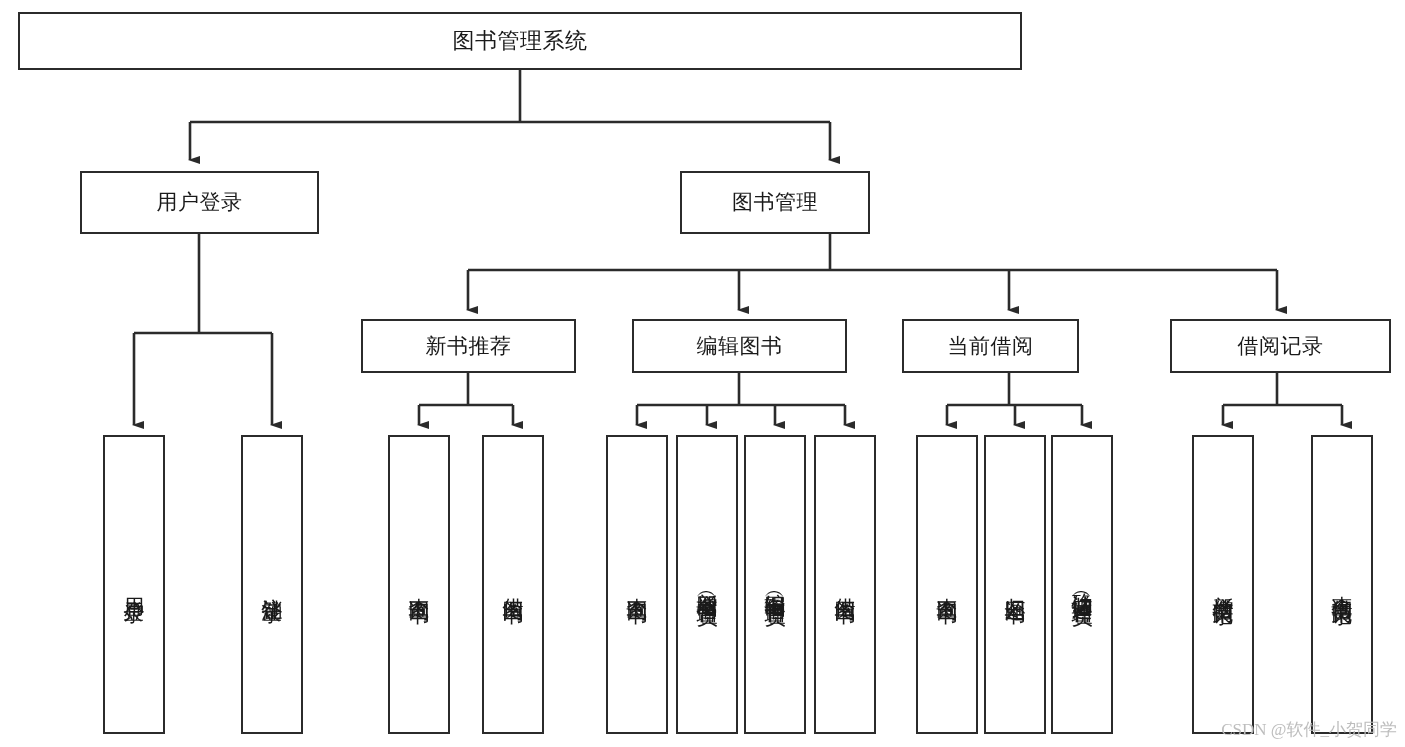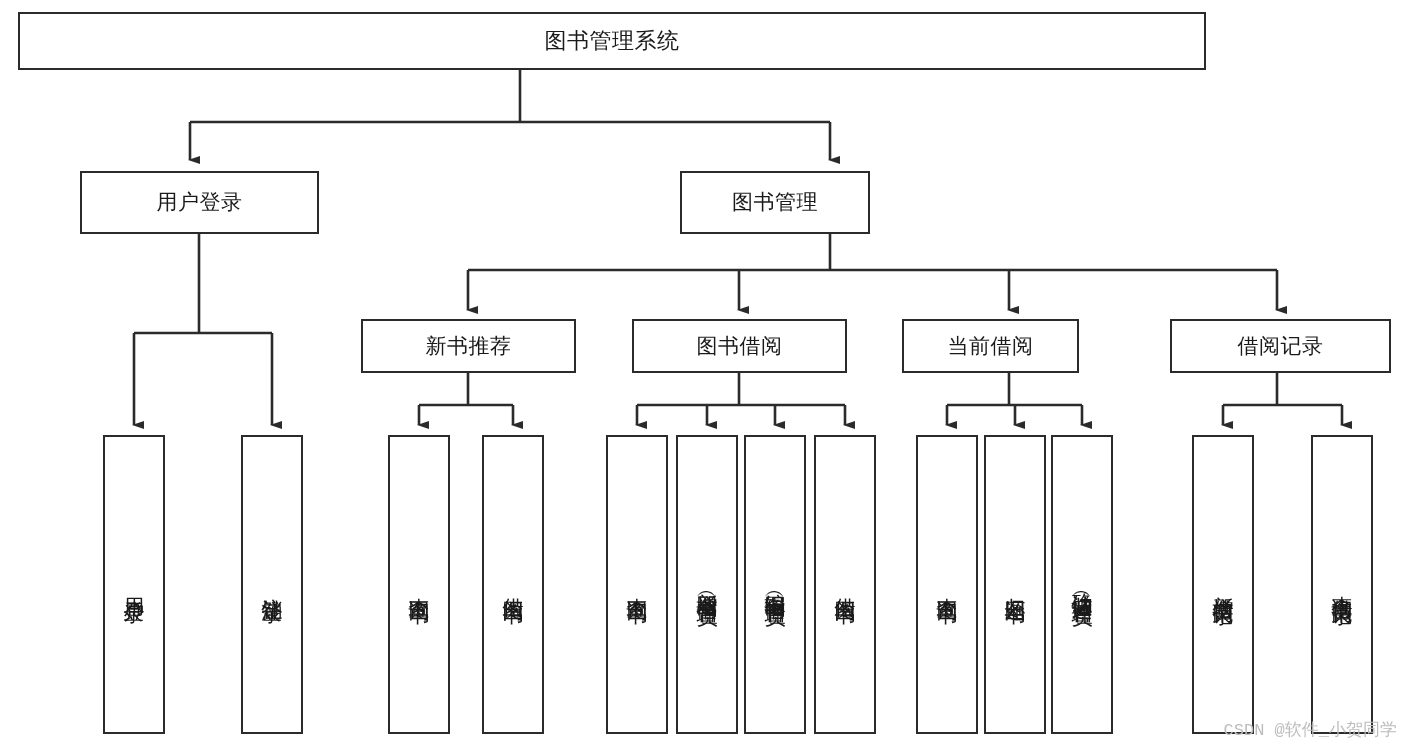--- a/index.html
+++ b/index.html
@@ -56,21 +56,21 @@
     font-size: 22px;
   }
   .watermark {
     position: absolute;
     right: 8px;
     bottom: 6px;
     color: #bdbdbd;
     font-size: 17px;
     white-space: nowrap;
     pointer-events: none;
-    font-family: Liberation Mono, monospace;
+    font-family: Liberation Serif, serif;
     margin-top: 48px;
   }
 </style>
 </head>
 <body>
 
 <div id="diagram-root">
 
   <svg class="edges" viewBox="0 0 1405 747">
     <defs>
@@ -115,36 +115,36 @@
       <path d="M1015,405 L1015,425" marker-end="url(#arrowhead)"></path>
       <path d="M1082,405 L1082,425" marker-end="url(#arrowhead)"></path>
 
       <path d="M1277,373 L1277,405"></path>
       <path d="M1223,405 L1342,405"></path>
       <path d="M1223,405 L1223,425" marker-end="url(#arrowhead)"></path>
       <path d="M1342,405 L1342,425" marker-end="url(#arrowhead)"></path>
     </g>
   </svg>
 
-  <div class="node root" style="left:18px; top:12px; width:1188px; height:58px;">
+  <div class="node root" style="left:18px; top:12px; width:1004px; height:58px;">
     <span class="label">图书管理系统</span>
   </div>
 
   <div class="node" style="left:80px; top:171px; width:239px; height:63px;">
     <span class="label">用户登录</span>
   </div>
   <div class="node" style="left:680px; top:171px; width:190px; height:63px;">
     <span class="label">图书管理</span>
   </div>
 
   <div class="node" style="left:361px; top:319px; width:215px; height:54px;">
     <span class="label">新书推荐</span>
   </div>
   <div class="node" style="left:632px; top:319px; width:215px; height:54px;">
-    <span class="label">图书借阅</span>
+    <span class="label">编辑图书</span>
   </div>
   <div class="node" style="left:902px; top:319px; width:177px; height:54px;">
     <span class="label">当前借阅</span>
   </div>
   <div class="node" style="left:1170px; top:319px; width:221px; height:54px;">
     <span class="label">借阅记录</span>
   </div>
 
   <div class="node vertical" style="left:103px; top:435px; width:62px; height:299px;">
     <span class="label">用户登录</span>

